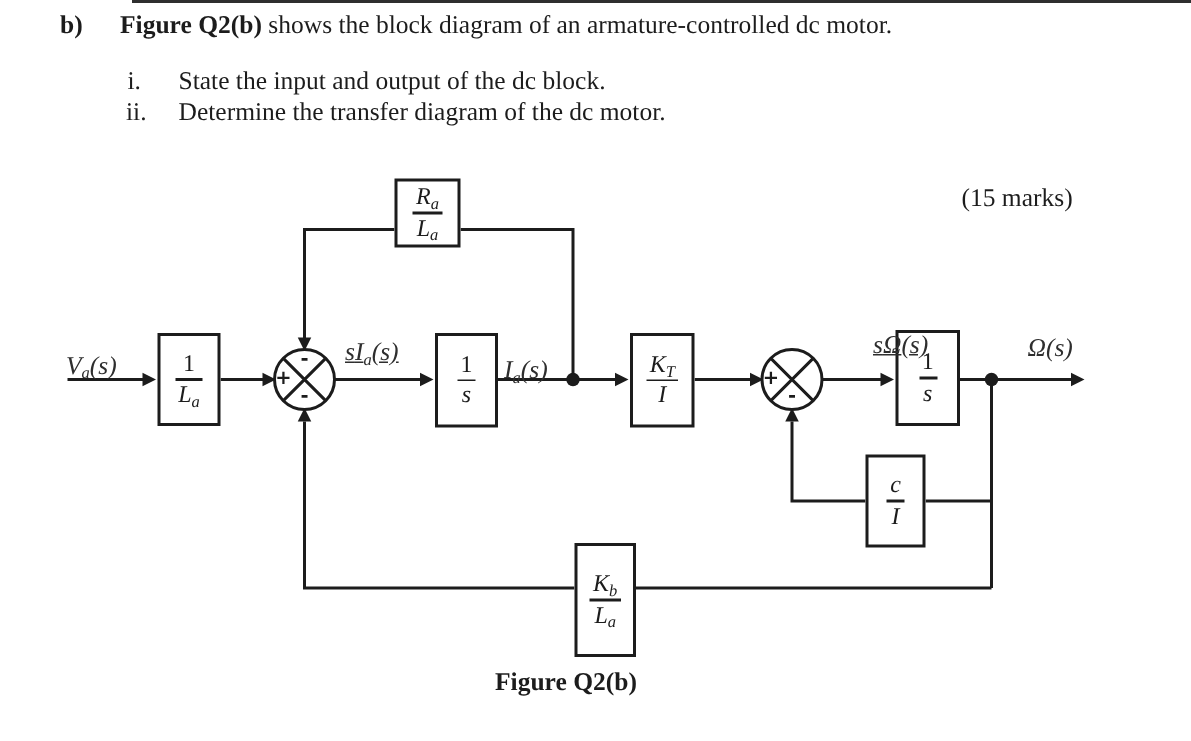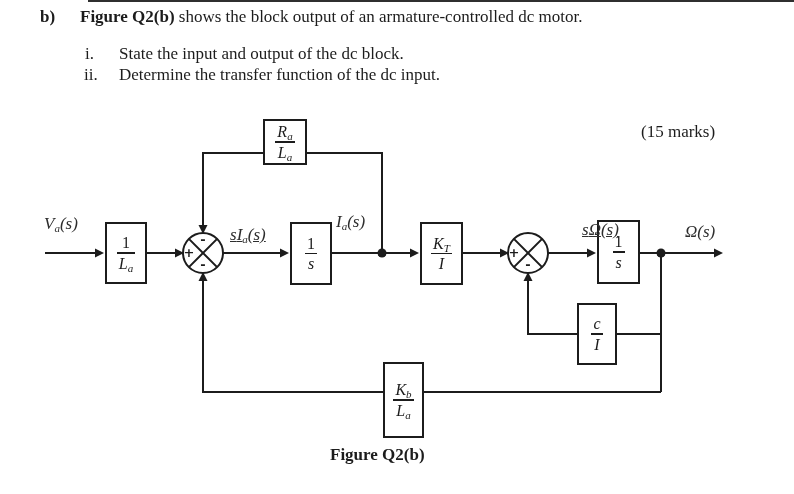--- a/index.html
+++ b/index.html
@@ -33,26 +33,26 @@
   .scanline{position:absolute;background:#2f2f2f;}
 </style>
 </head>
 <body>
 
 <div id="page">
 
   <div class="scanline" style="left:88px;top:0;width:706px;height:2px;"></div>
 
   <div class="abs hdr bold" style="left:40px;top:7px;">b)</div>
-  <div class="abs hdr" style="left:80px;top:7px;"><span class="bold">Figure Q2(b)</span><span> shows the block output of an armature-controlled dc motor.</span></div>
+  <div class="abs hdr" style="left:80px;top:7px;"><span class="bold">Figure Q2(b)</span><span> shows the block diagram of an armature-controlled dc motor.</span></div>
 
   <div class="abs hdr" style="left:85px;top:44px;">i.</div>
   <div class="abs hdr" style="left:119px;top:44px;">State the input and output of the dc block.</div>
   <div class="abs hdr" style="left:84px;top:65px;">ii.</div>
-  <div class="abs hdr" style="left:119px;top:65px;">Determine the transfer function of the dc input.</div>
+  <div class="abs hdr" style="left:119px;top:65px;">Determine the transfer diagram of the dc motor.</div>
 
   <div class="abs hdr" style="left:641px;top:82px;margin-top:40px;">(15 marks)</div>
 
   <svg width="794" height="494" viewBox="0 0 794 494">
     <g stroke="#1c1c1c" stroke-width="2" fill="none">
 
       <path d="M45 253 H97"></path>
       <path d="M147 253 H177"></path>
       <path d="M223 253 H282"></path>
       <path d="M332 253 H412"></path>
@@ -149,25 +149,25 @@
   </div>
 
   <div class="block" style="left:383px;top:362px;width:41px;height:76px;">
     <span class="frac">
         <span class="num"><span class="it">K</span><sub>b</sub></span>
         <span class="bar"></span>
         <span class="den"><span class="it">L</span><sub>a</sub></span>
       </span>
   </div>
 
-  <div class="sig" style="left:44px;top:215px;"><span class="it"></span><span class="it">V</span><sub>a</sub><span class="it">(s)</span></div>
+  <div class="sig" style="left:44px;top:235px;"><span class="it"></span><span class="it">V</span><sub>a</sub><span class="it">(s)</span></div>
 
   <div class="sig" style="left:230px;top:226px;text-decoration:underline;"><span class="it">s</span><span class="it">I</span><sub>a</sub><span class="it">(s)</span></div>
 
-  <div class="sig" style="left:336px;top:213px;"><span class="it"></span><span class="it">I</span><sub>a</sub><span class="it">(s)</span></div>
+  <div class="sig" style="left:336px;top:238px;"><span class="it"></span><span class="it">I</span><sub>a</sub><span class="it">(s)</span></div>
 
   <div class="sig" style="left:582px;top:221px;text-decoration:underline;"><span class="it">s</span><span class="it">Ω</span><sub></sub><span class="it">(s)</span></div>
 
   <div class="sig" style="left:685px;top:223px;"><span class="it"></span><span class="it">Ω</span><sub></sub><span class="it">(s)</span></div>
 
   <div class="caption" style="left:330px;top:445px;">Figure Q2(b)</div>
 
 </div>
 
 </body></html>

